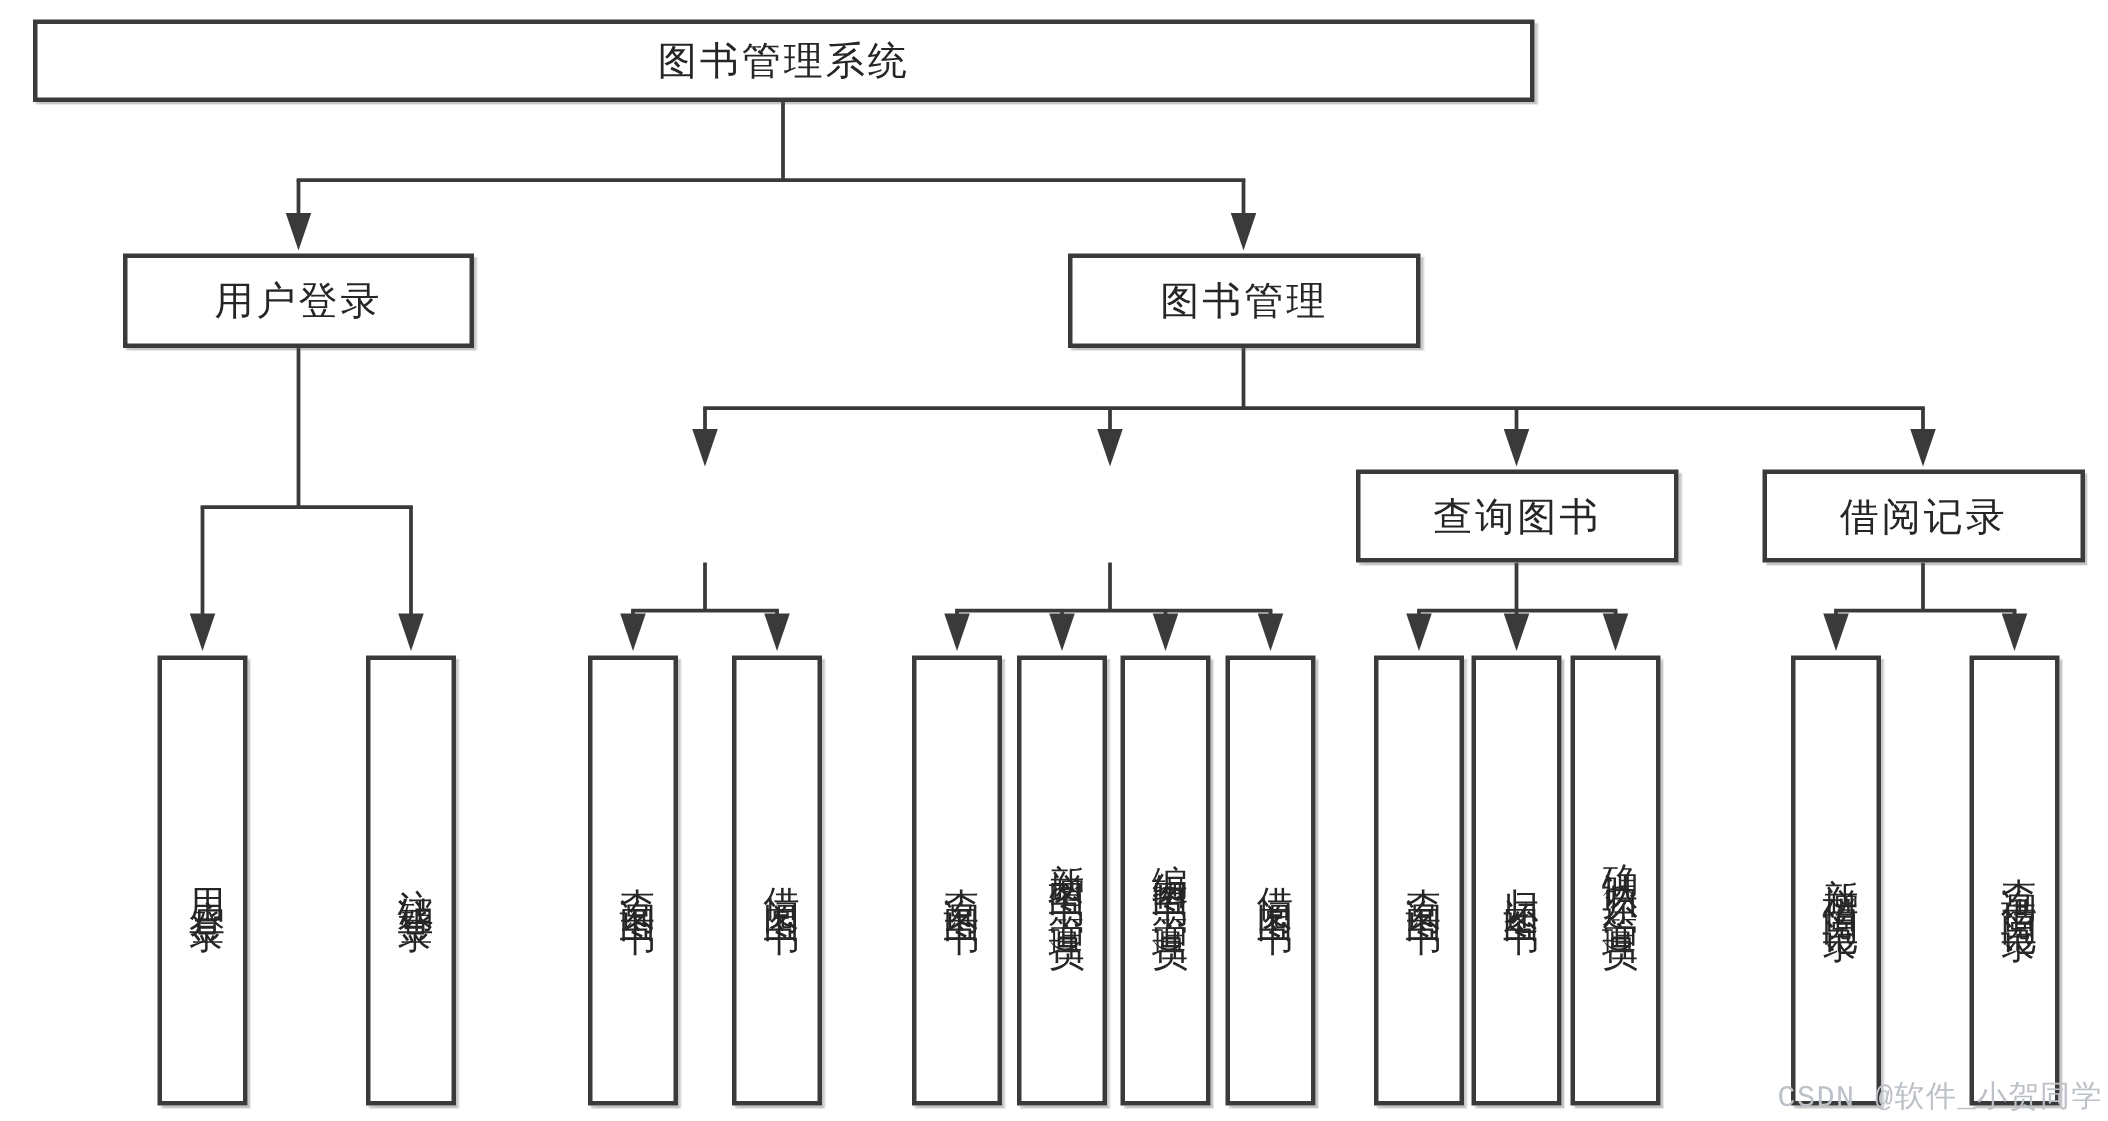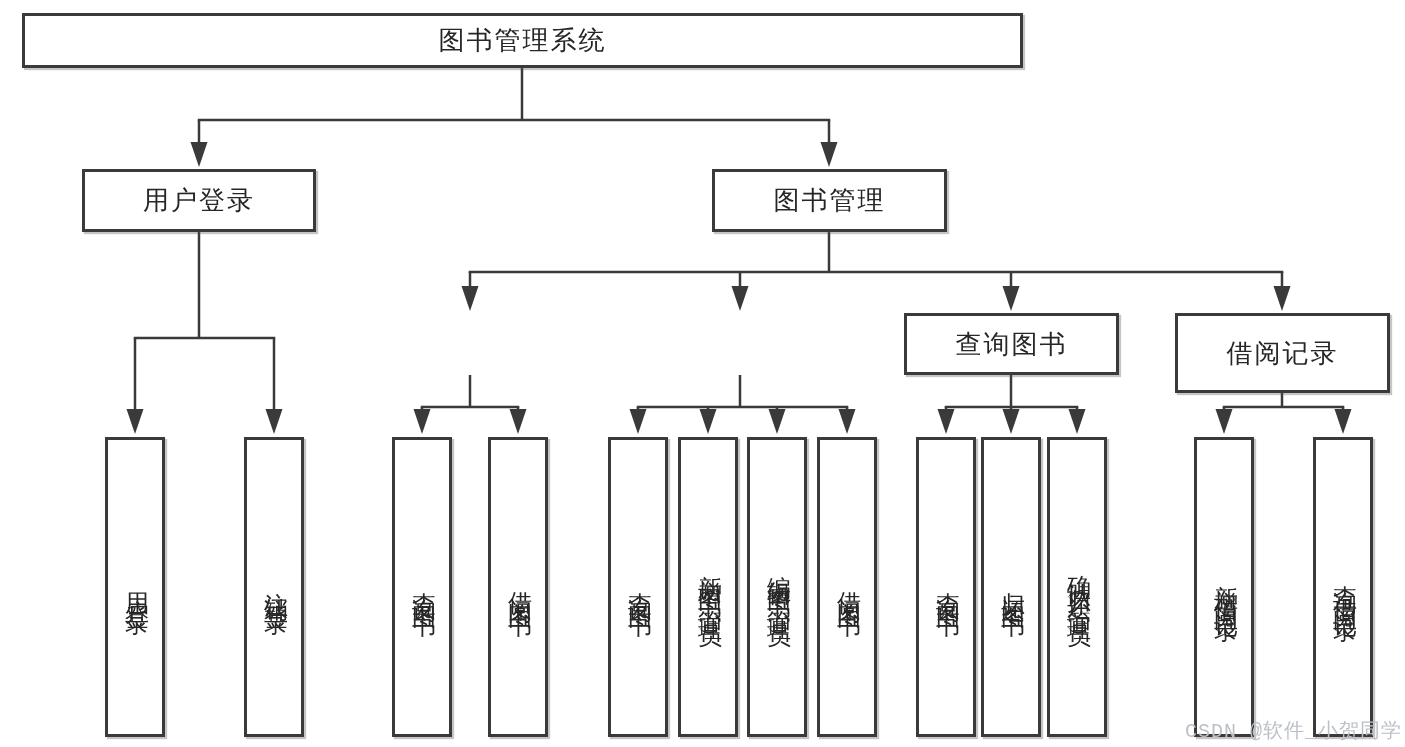--- a/index.html
+++ b/index.html
@@ -106,21 +106,21 @@
   <div class="node" style="left:82px;top:169px;width:234px;height:63px">
     <span>用户登录</span>
   </div>
   <div class="node" style="left:712px;top:169px;width:235px;height:63px">
     <span>图书管理</span>
   </div>
 
   <div class="node" style="left:904px;top:313px;width:215px;height:62px">
     <span>查询图书</span>
   </div>
-  <div class="node" style="left:1175px;top:313px;width:215px;height:80px">
+  <div class="node" style="left:1175px;top:313px;width:215px;height:62px">
     <span>借阅记录</span>
   </div>
 
   <div class="leaf" style="left:105px;top:437px;width:60px;height:300px">
     <span class="vtext">用户登录</span>
   </div>
   <div class="leaf" style="left:244px;top:437px;width:60px;height:300px">
     <span class="vtext">注销登录</span>
   </div>
 

